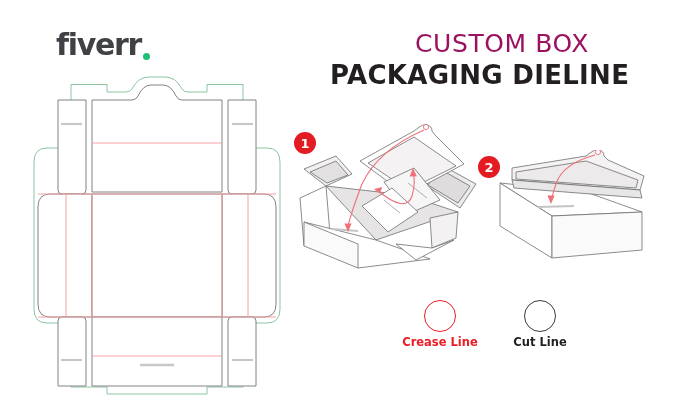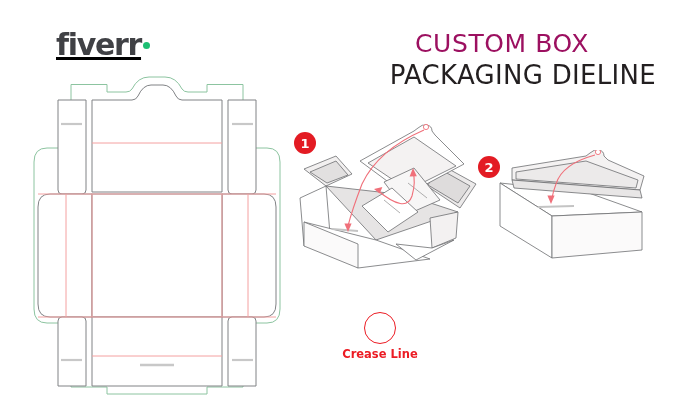--- a/index.html
+++ b/index.html
@@ -21,23 +21,22 @@
     width: 680px;
     height: 409px;
   }
 
   
   .brand {
     position: absolute;
     left: 56px;
     top: 30px;
     display: flex;
-    align-items: center;
+    align-items: flex-end;
     user-select: none;
-    text-decoration: underline;
   }
   .brand-word {
     font-family: "DejaVu Sans", sans-serif;
     font-size: 30px;
     font-weight: 700;
     letter-spacing: -1.3px;
     color: #404145;
     line-height: 1;
   }
   .brand-dot {
@@ -62,24 +61,24 @@
     letter-spacing: 0.6px;
     color: #9c1060;
     line-height: 1.05;
     white-space: nowrap;
   }
   .title-sub {
     position: absolute;
     left: 330px;
     top: 62px;
     width: 326px;
-    text-align: right;
+    text-align: left;
     font-family: "DejaVu Sans", sans-serif;
     font-size: 26px;
-    font-weight: 400;
+    font-weight: 700;
     letter-spacing: 0.3px;
     color: #231f20;
     line-height: 1.05;
     white-space: nowrap;
   }
 
   
   .step-badge {
     position: absolute;
     width: 22px;
@@ -95,24 +94,24 @@
     justify-content: center;
     line-height: 1;
   }
   #step-1 { left: 294px; top: 132px; }
   #step-2 { left: 478px; top: 156px; }
 
   
   .legend {
     position: absolute;
     left: 330px;
-    top: 312px;
+    top: 300px;
     width: 320px;
     display: flex;
-    justify-content: space-between;
+    justify-content: center;
   }
   .legend-item {
     width: 100px;
     display: flex;
     flex-direction: column;
     align-items: center;
   }
   .legend-ring {
     width: 32px;
     height: 32px;
@@ -341,17 +340,21 @@
   <div class="step-badge" id="step-1">1</div>
   <div class="step-badge" id="step-2">2</div>
 
   <div class="legend">
 
     <div class="legend-item">
       <div class="legend-ring" style="border-color:#ec1c24;"></div>
       <div class="legend-label" style="color:#ec1c24;">Crease Line</div>
     </div>
 
+    <div class="legend-item">
+      <div class="legend-ring" style="border-color:#3a3a3a;"></div>
+      <div class="legend-label" style="color:#231f20;">Cut Line</div>
+    </div>
 
 
   </div>
 
 </div>
 
 </body></html>

